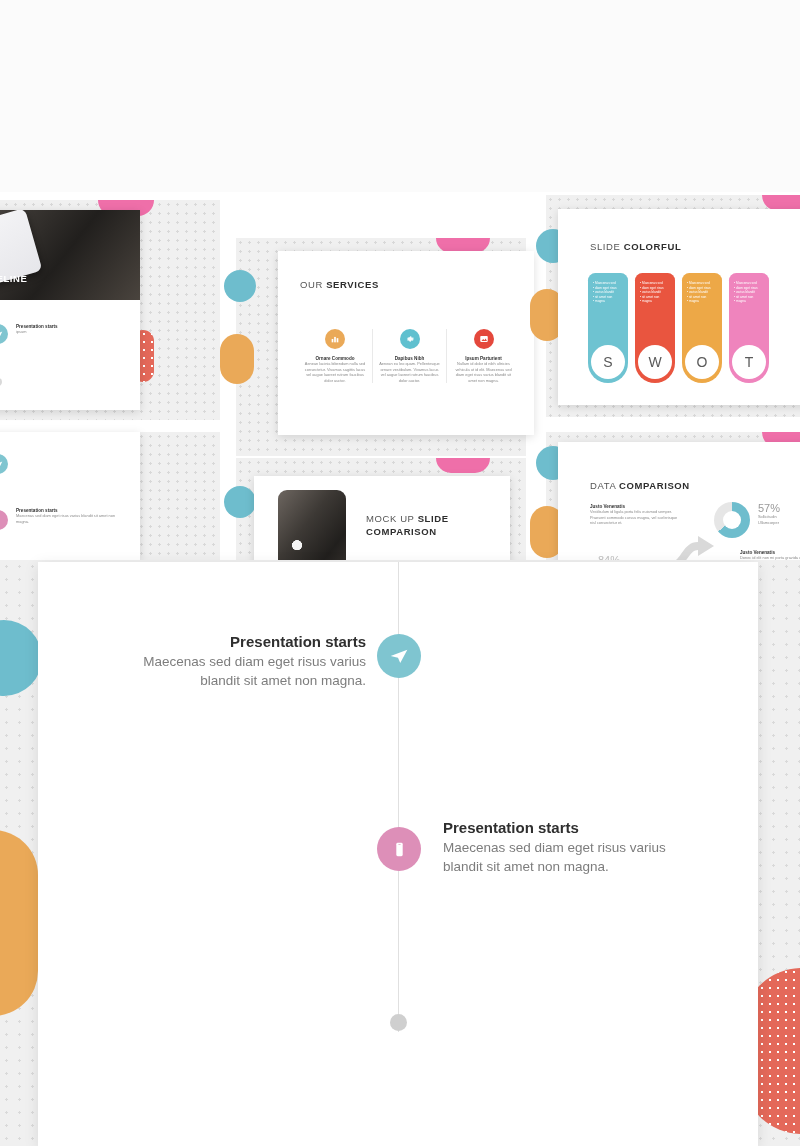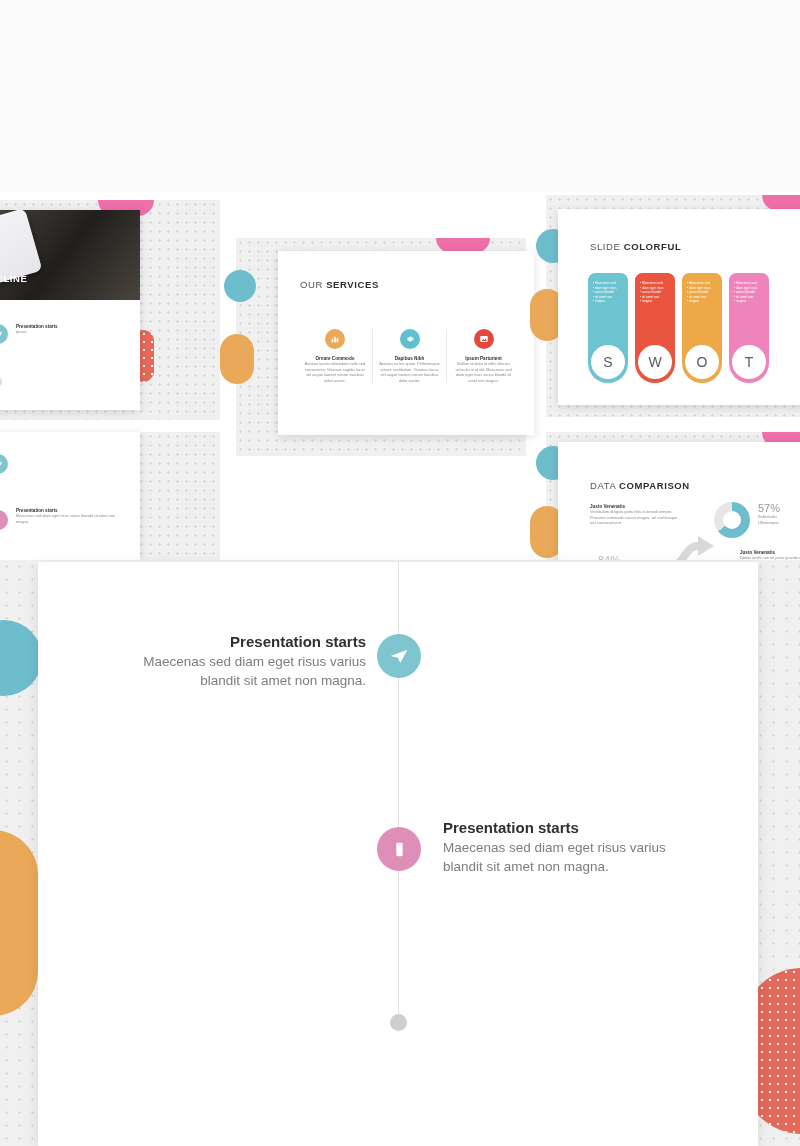--- a/index.html
+++ b/index.html
@@ -289,20 +289,32 @@
               <rect x="7" y="2" width="10" height="20" rx="2"></rect>
             </svg>
         </div>
         <div style="position:absolute; left:96px; top:76px; width:100px;">
           <div class="sl-h">Presentation starts</div>
           <div class="sl-p">Maecenas sed diam eget risus varius blandit sit amet non magna.</div>
         </div>
       </div>
     </div>
 
+    <div class="thumb" style="left:236px; top:266px; width:290px; height:104px;">
+      <div class="mat dotbg"></div>
+      <div class="blob pink" style="left:200px; top:0; width:54px; height:15px; border-radius:0 0 15px 15px;"></div>
+      <div class="blob teal" style="left:-12px; top:28px; width:32px; height:32px; border-radius:50%;"></div>
+      <div class="slide" style="left:18px; top:18px; width:256px; height:90px; overflow:hidden;">
+        <div class="photo" style="left:24px; top:14px; width:68px; height:120px; border-radius:9px;"></div>
+        <div class="sl-title" style="position:absolute; left:112px; top:36px; line-height:13px; white-space:normal; width:120px;">
+          <span>MOCK UP</span> <span class="b">SLIDE</span><br>
+          <span class="b">COMPARISON</span>
+        </div>
+      </div>
+    </div>
 
     <div class="thumb" style="left:546px; top:240px; width:300px; height:130px;">
       <div class="mat dotbg"></div>
       <div class="blob pink" style="left:216px; top:0; width:56px; height:16px; border-radius:0 0 16px 16px;"></div>
       <div class="blob teal" style="left:-10px; top:14px; width:34px; height:34px; border-radius:50%;"></div>
       <div class="blob orange" style="left:-16px; top:74px; width:34px; height:52px; border-radius:17px;"></div>
 
       <div class="slide" style="left:12px; top:10px; width:260px; height:124px; overflow:hidden;">
         <div class="sl-title" style="position:absolute; left:32px; top:26px;margin-top:12px;">
           <span>DATA</span> <span class="b">COMPARISON</span>

